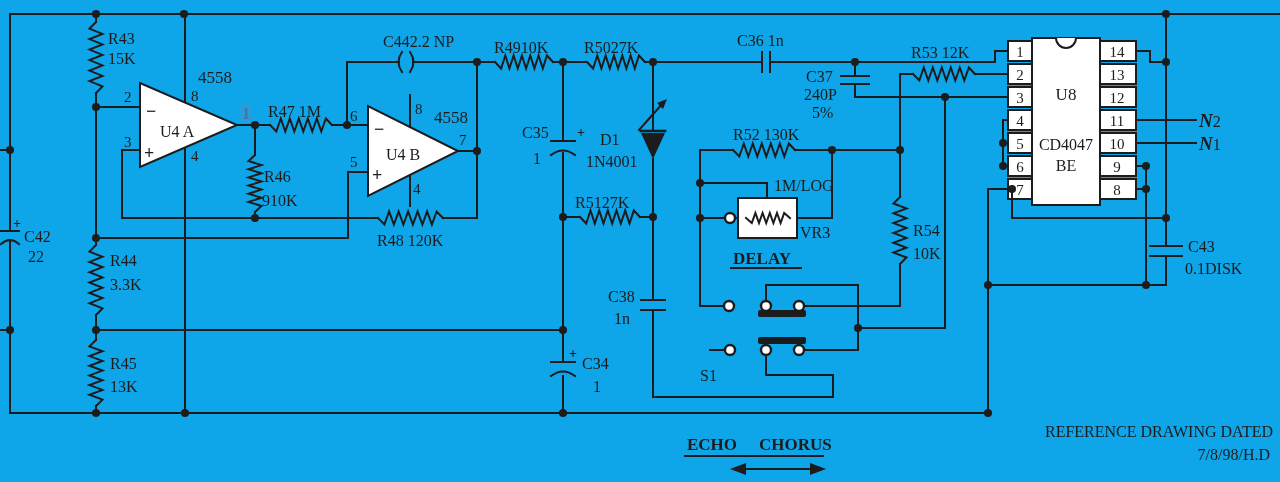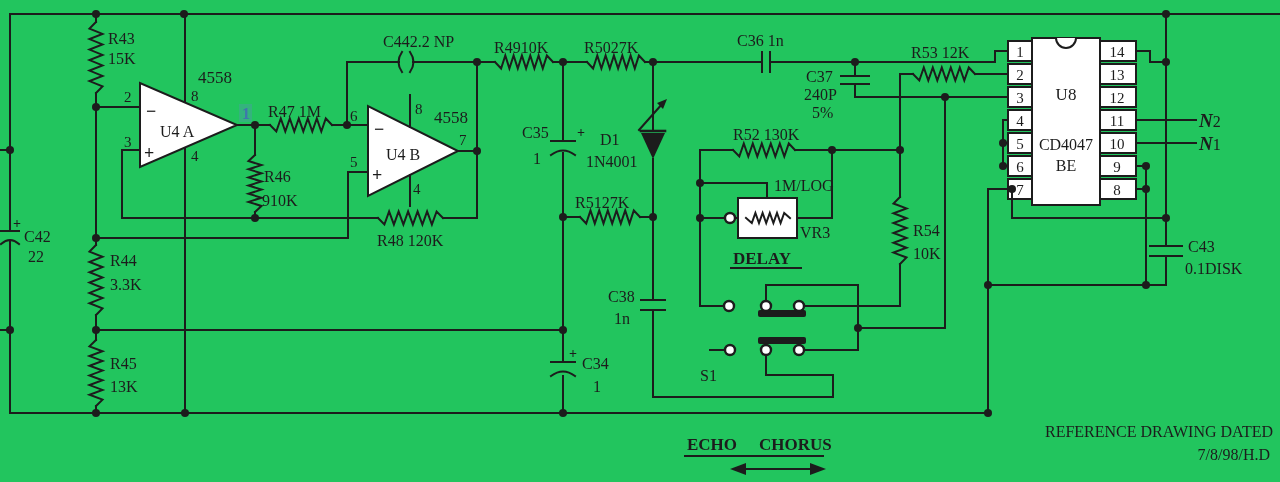--- a/index.html
+++ b/index.html
@@ -1,16 +1,16 @@
 <!DOCTYPE html>
 <html><head>
 <meta charset="utf-8">
 <style>
   html,body{margin:0;padding:0;background:#ffffff;}
-  #stage{width:1280px;height:482px;position:relative;background:#22c55e;}
+  #stage{width:1280px;height:482px;position:relative;background:#0ea5e9;}
   .t{font-family:"Liberation Serif",serif;fill:#1c1c1c;}
   .s14{font-size:14px}.s15{font-size:15px}.s16{font-size:16px}.s17{font-size:17px}.s18{font-size:18px}
   .b{font-weight:bold}
   .w{stroke:#1c1c1c;stroke-width:2;fill:none;stroke-linecap:square;stroke-linejoin:miter;}
   .wb{stroke:#1c1c1c;stroke-width:2.6;fill:none;stroke-linecap:square;}
   .fillink{fill:#1c1c1c;stroke:none;}
   .dot{fill:#1c1c1c;stroke:none;}
   .oc{fill:#ffffff;stroke:#1c1c1c;stroke-width:2.4;}
   .box{fill:#ffffff;stroke:#1c1c1c;stroke-width:2;}
   .hl{fill:#5a8fc0;opacity:0.32;}

